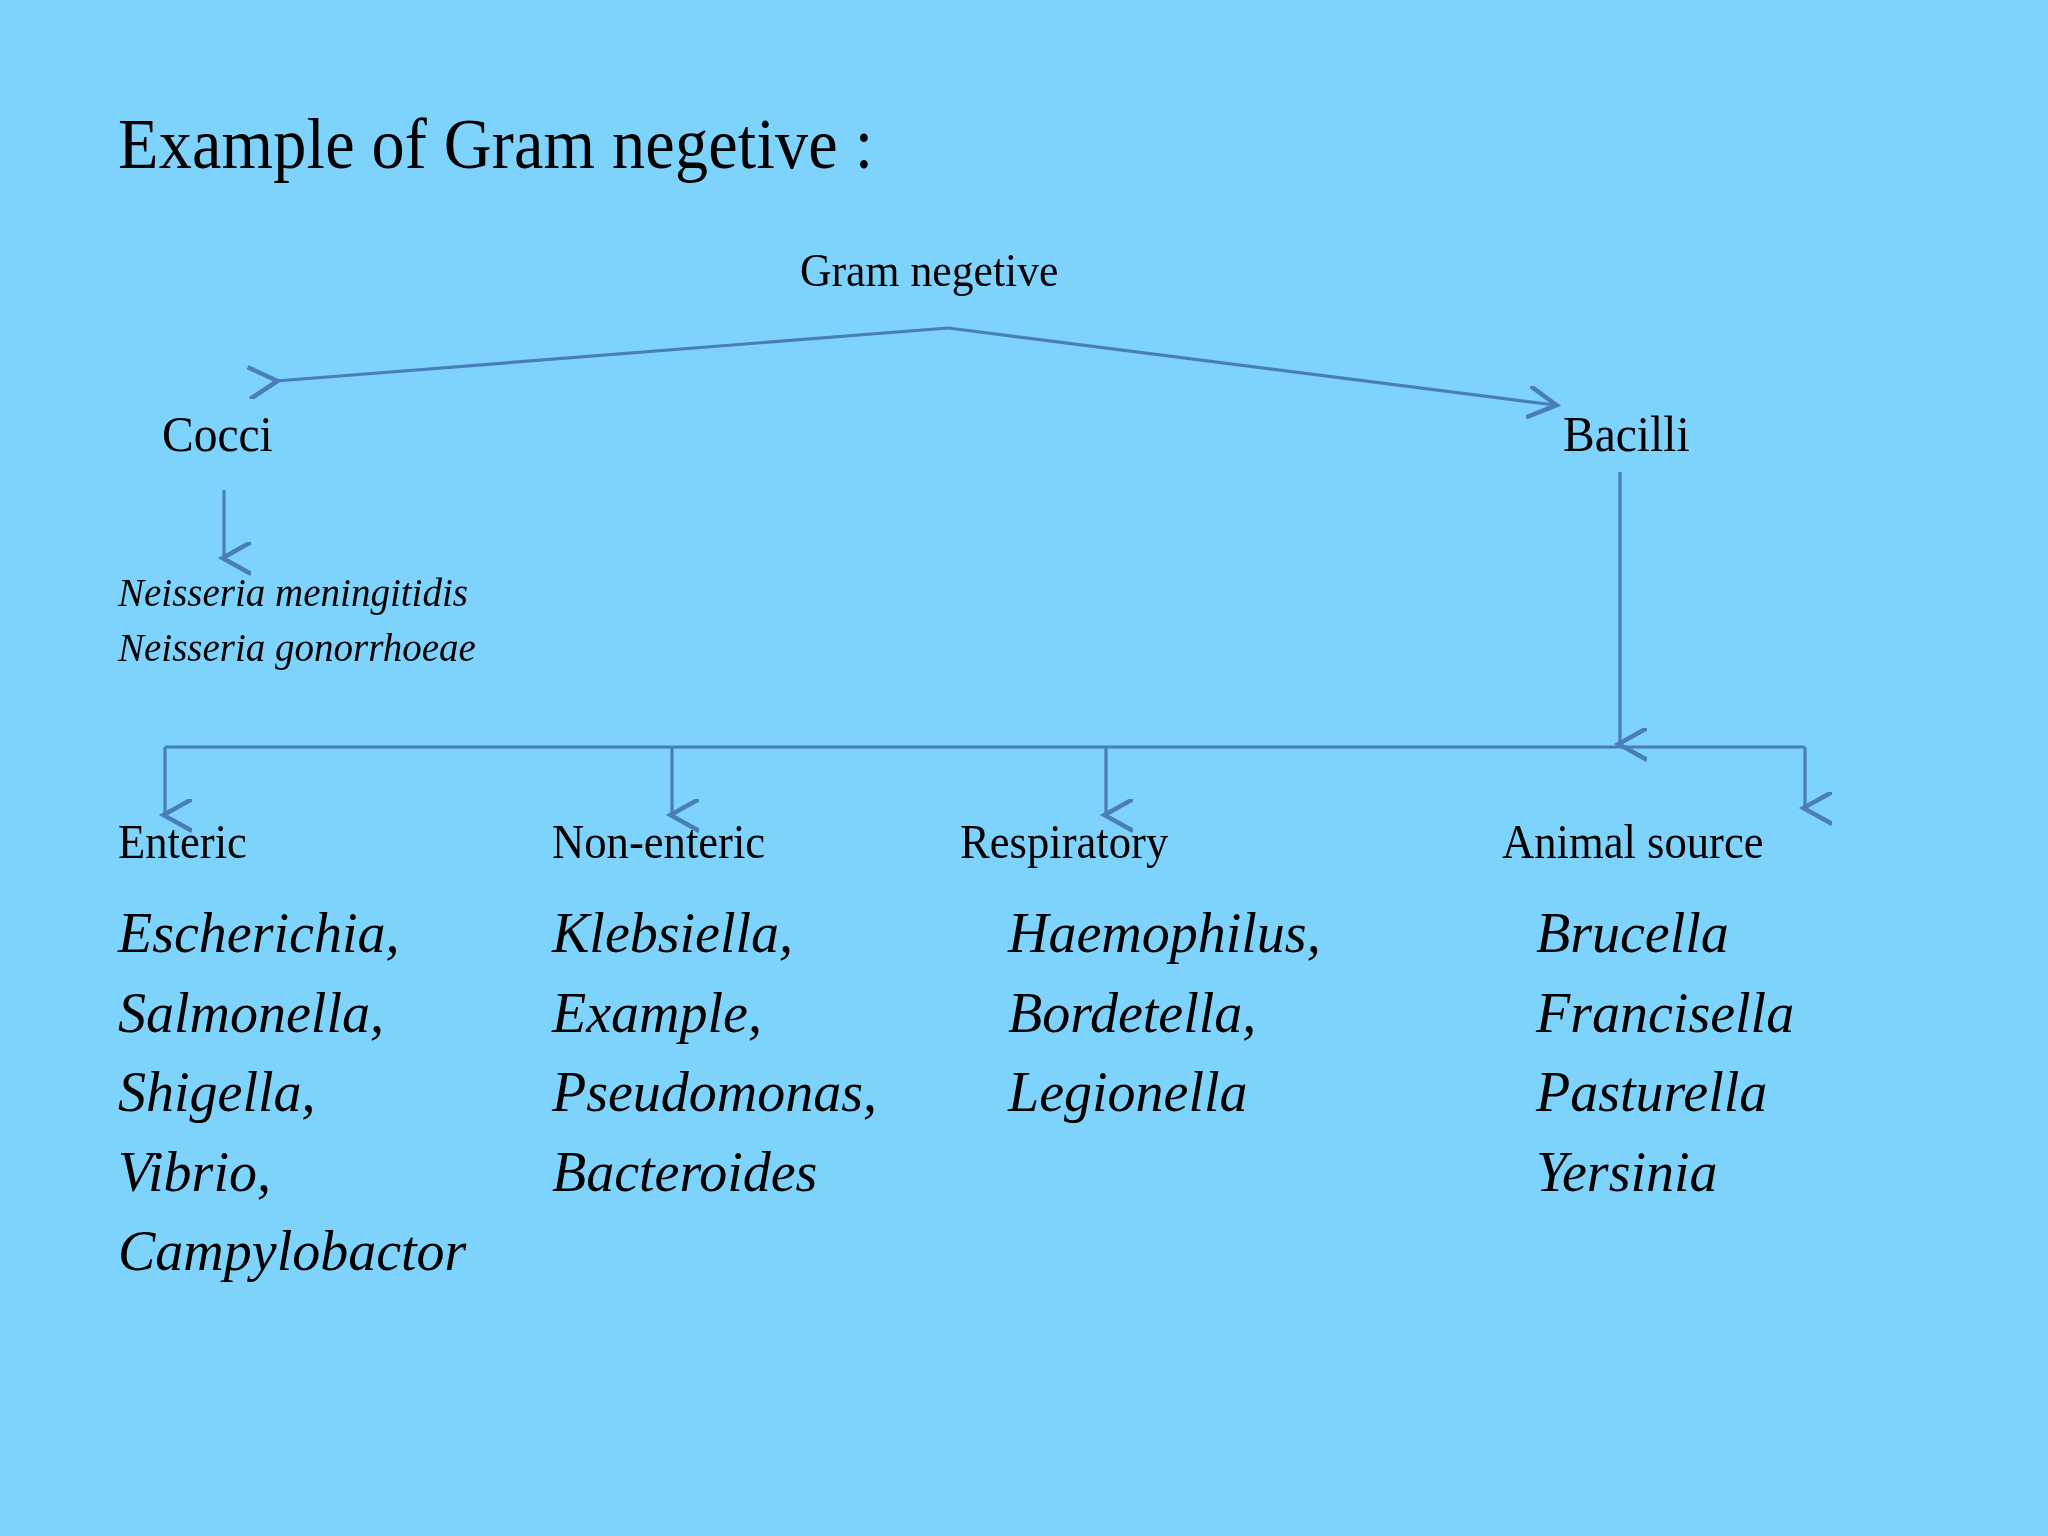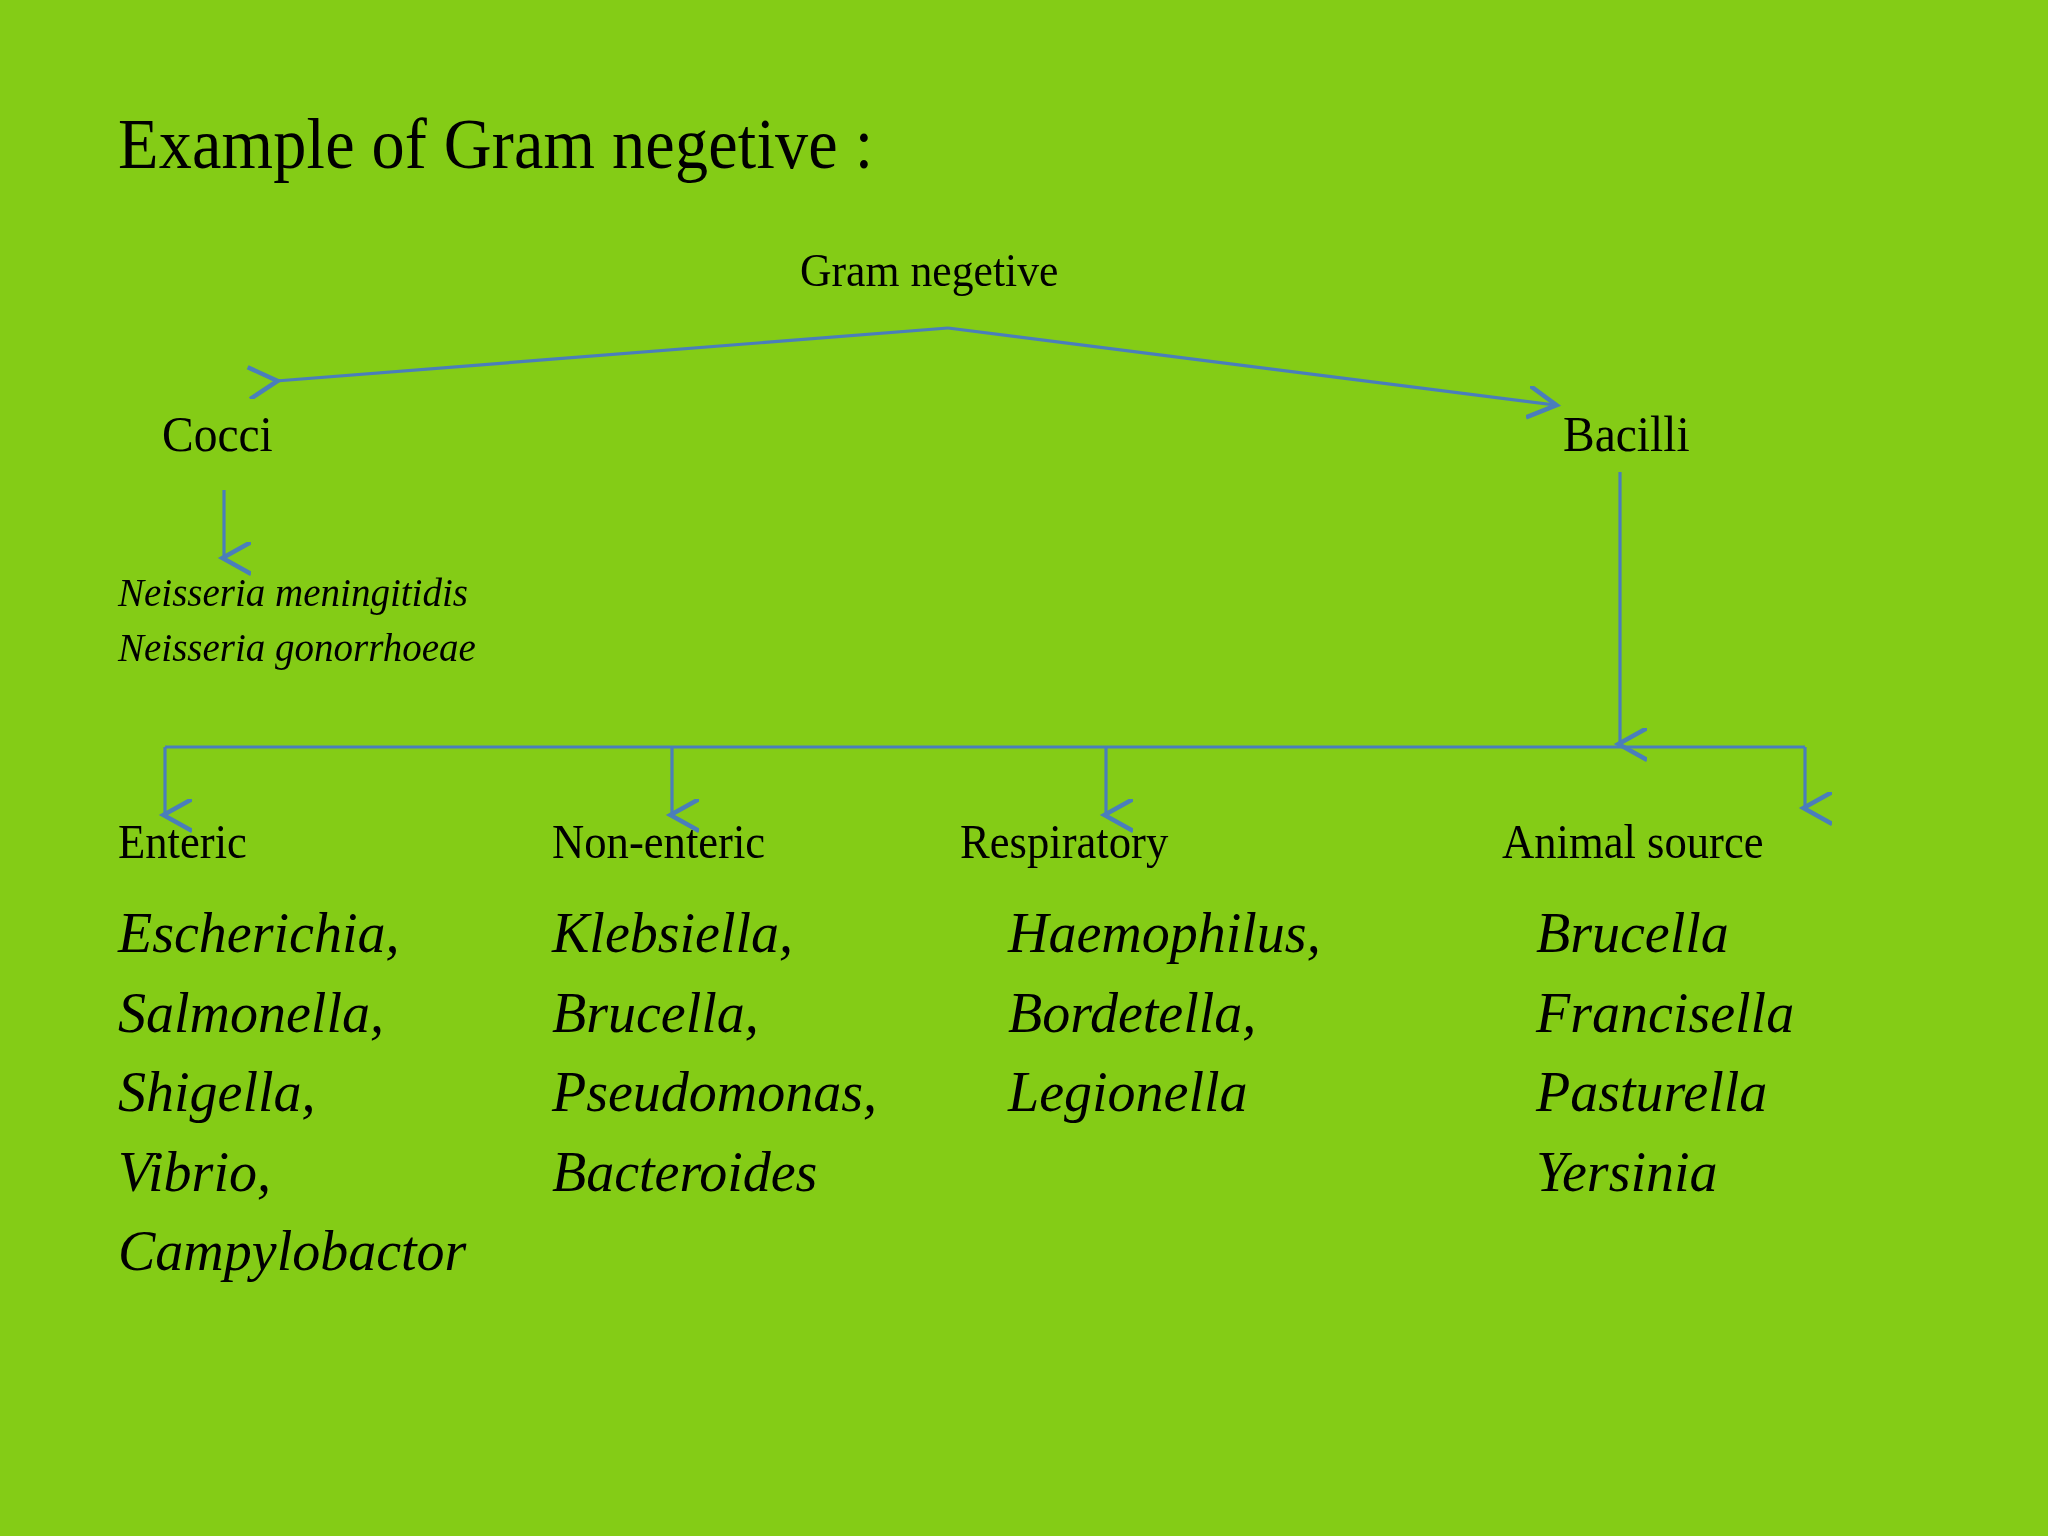--- a/index.html
+++ b/index.html
@@ -15,21 +15,21 @@
     font-family: "Liberation Serif", "DejaVu Serif", serif;
     color: #000000;
   }
 
   
   #slide {
     position: absolute;
     left: 0; top: 0;
     width: 2048px;
     height: 1536px;
-    background: #84cc16;
+    background: #7dd3fc;
   }
 
   
   #slide-title {
     position: absolute;
     left: 118px;
     top: 108px;
     font-size: 72px;
     line-height: 1.0;
     letter-spacing: 0.2px;
@@ -176,21 +176,21 @@
       <span class="sp">Shigella,</span>
       <span class="sp">Vibrio,</span>
       <span class="sp">Campylobactor</span>
     </div>
   </div>
 
   <div class="col" id="col-nonenteric">
     <div class="col-header">Non-enteric</div>
     <div class="col-list">
       <span class="sp">Klebsiella,</span>
-      <span class="sp">Brucella,</span>
+      <span class="sp">Example,</span>
       <span class="sp">Pseudomonas,</span>
       <span class="sp">Bacteroides</span>
     </div>
   </div>
 
   <div class="col" id="col-respiratory">
     <div class="col-header">Respiratory</div>
     <div class="col-list">
       <span class="sp">Haemophilus,</span>
       <span class="sp">Bordetella,</span>

